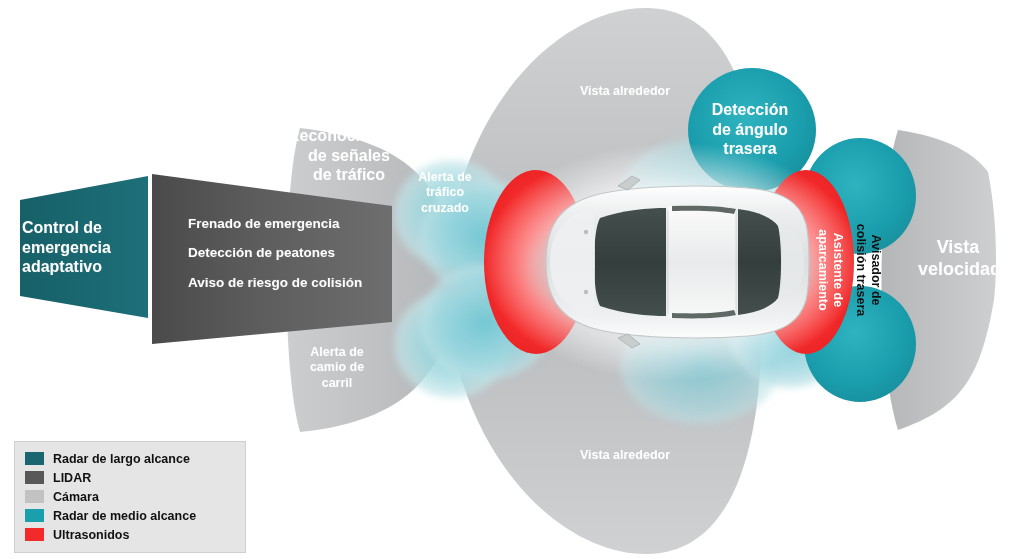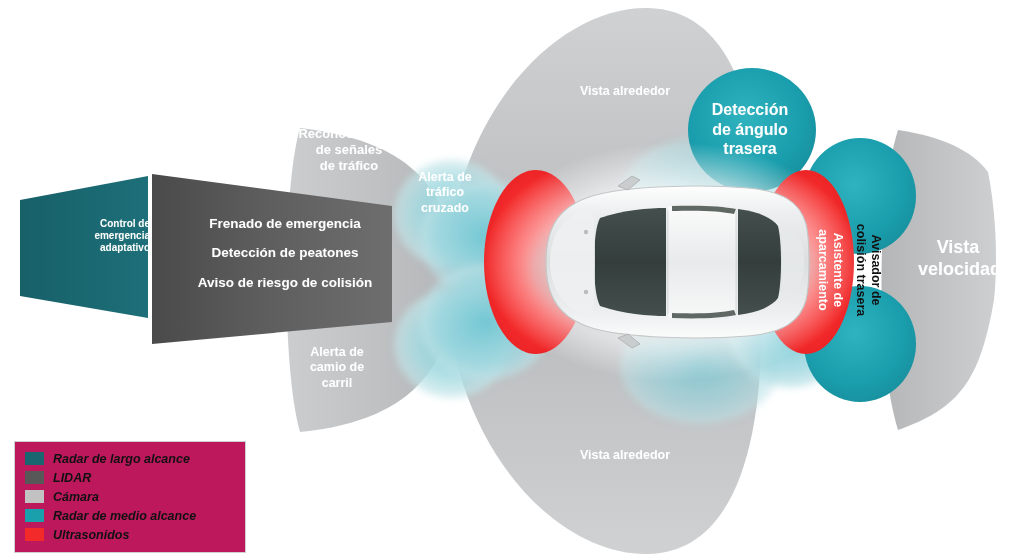--- a/index.html
+++ b/index.html
@@ -6,43 +6,43 @@
   body{
     font-family:"Liberation Sans", sans-serif;
     width:1024px;height:559px;overflow:hidden;position:relative;
   }
   #stage{position:absolute;left:0;top:0;width:1024px;height:559px;background:#fff;}
   svg#scene{position:absolute;left:0;top:0;width:1024px;height:559px;}
 
   .lbl{position:absolute;color:#ffffff;font-weight:bold;line-height:1.22;
        text-align:center;pointer-events:none;text-shadow:0 0 2px rgba(255,255,255,0.12);}
 
-  #lbl-acc{left:38px;top:218px;width:112px;font-size:10px;text-align:right;}
-  #lbl-lidar-wrap{left:180px;top:216px;width:210px;text-align:center;}
+  #lbl-acc{left:22px;top:218px;width:112px;font-size:16px;text-align:left;}
+  #lbl-lidar-wrap{left:188px;top:216px;width:210px;text-align:left;}
   #lbl-lidar-wrap div{font-size:13.5px;font-weight:bold;color:#fff;margin-bottom:13px;white-space:nowrap;}
-  #lbl-sign{left:288px;top:126px;width:122px;font-size:13px;}
+  #lbl-sign{left:288px;top:126px;width:122px;font-size:16px;}
   #lbl-lane{left:289px;top:345px;width:96px;font-size:12.5px;}
   #lbl-cross{left:401px;top:170px;width:88px;font-size:12.5px;}
   #lbl-sv-top{left:560px;top:84px;width:130px;font-size:12.5px;}
   #lbl-sv-bot{left:560px;top:448px;width:130px;font-size:12.5px;}
   #lbl-blind{left:702px;top:100px;width:96px;font-size:16px;}
   #lbl-sv-right{left:918px;top:237px;width:80px;font-size:18px;}
 
   .vlabel{position:absolute;font-weight:bold;font-size:12.5px;line-height:1.2;
           text-align:center;pointer-events:none;white-space:nowrap;}
   #lbl-park{left:745px;top:255px;width:170px;color:#ffffff;
             transform:rotate(90deg);transform-origin:50% 50%;}
   #lbl-rear{left:783px;top:255px;width:170px;color:#111111;
             transform:rotate(90deg);transform-origin:50% 50%;}
   .vlabel span{display:block;}
 
   
   #legend{position:absolute;left:14px;top:441px;width:232px;height:112px;
-          background:#be185d;border:1px solid #cfcfcf;box-sizing:border-box;
-          padding:7px 8px 6px 10px;font-style:italic;}
+          background:#e5e5e5;border:1px solid #cfcfcf;box-sizing:border-box;
+          padding:7px 8px 6px 10px;}
   .leg-row{display:flex;align-items:center;height:19px;}
   .leg-sw{width:19px;height:13px;flex:0 0 19px;margin-right:9px;}
   .leg-tx{font-size:12.5px;font-weight:bold;color:#111;white-space:nowrap;}
 </style>
 </head>
 <body>
 
 <div id="stage">
 
   <svg id="scene" viewBox="0 0 1024 559">

